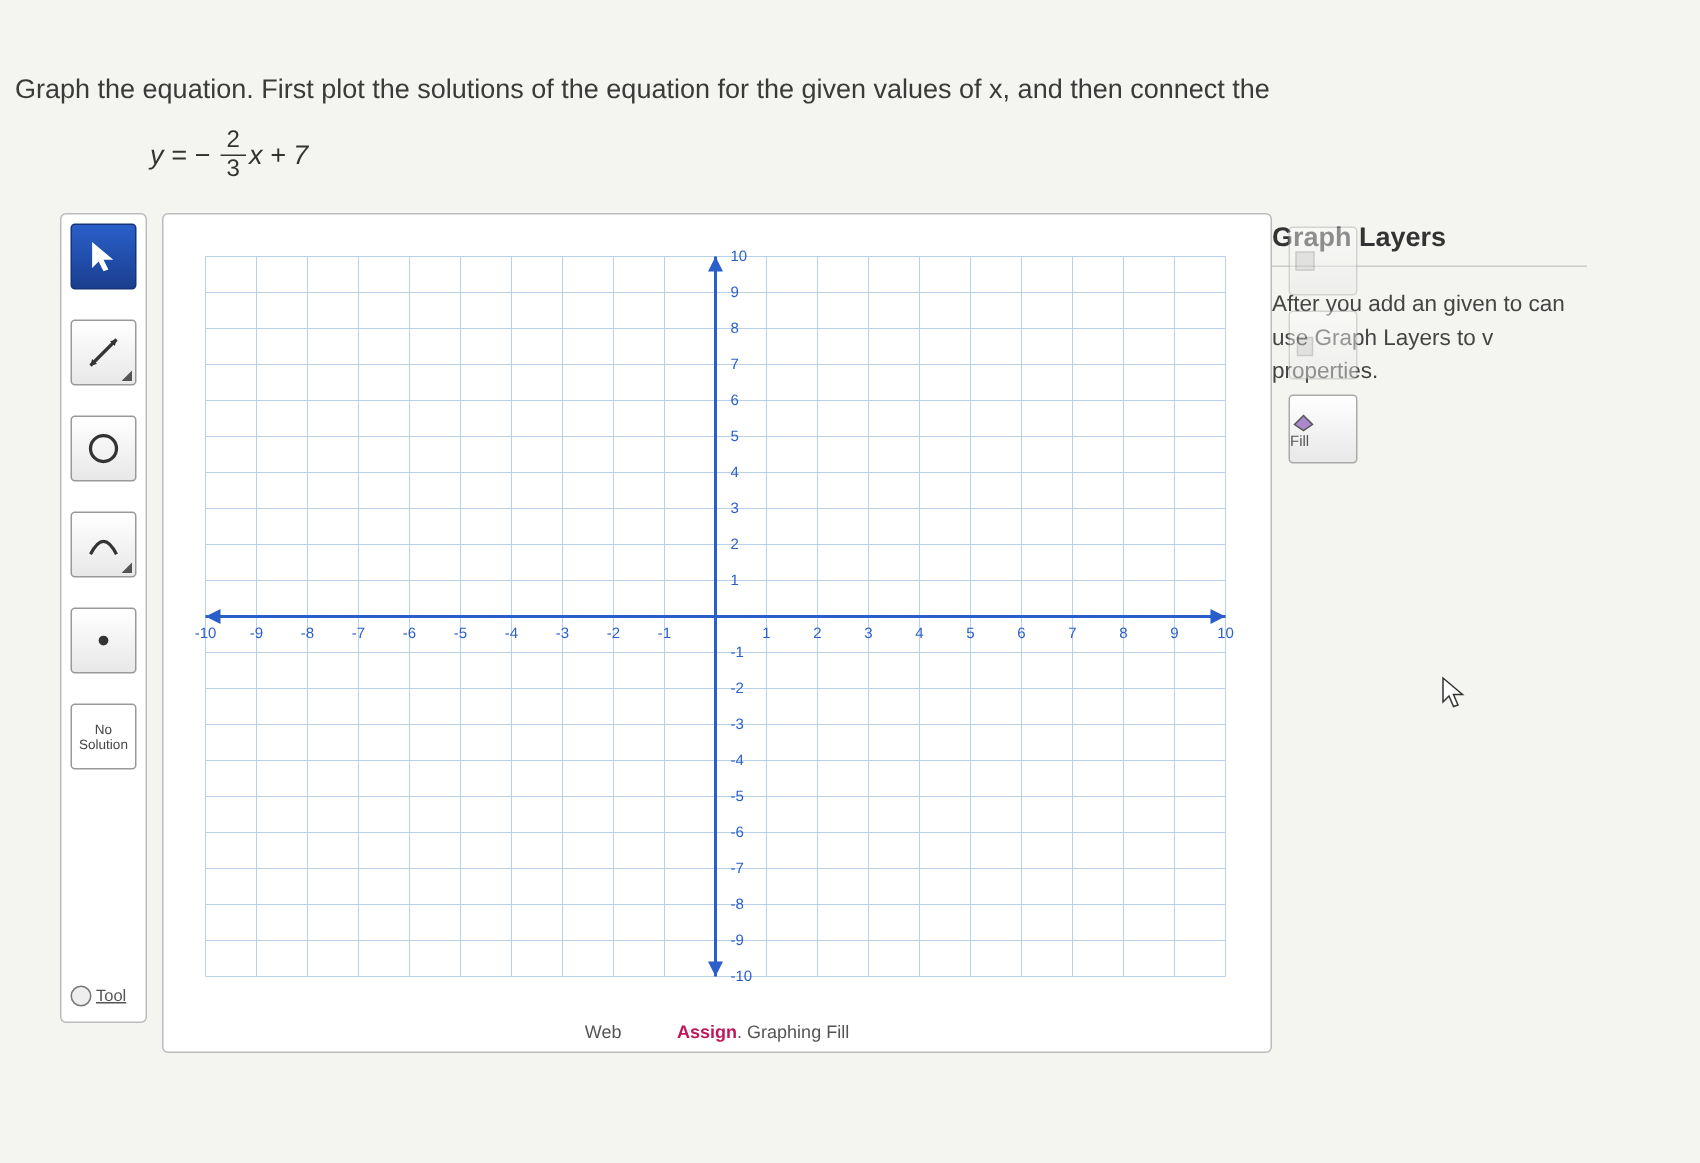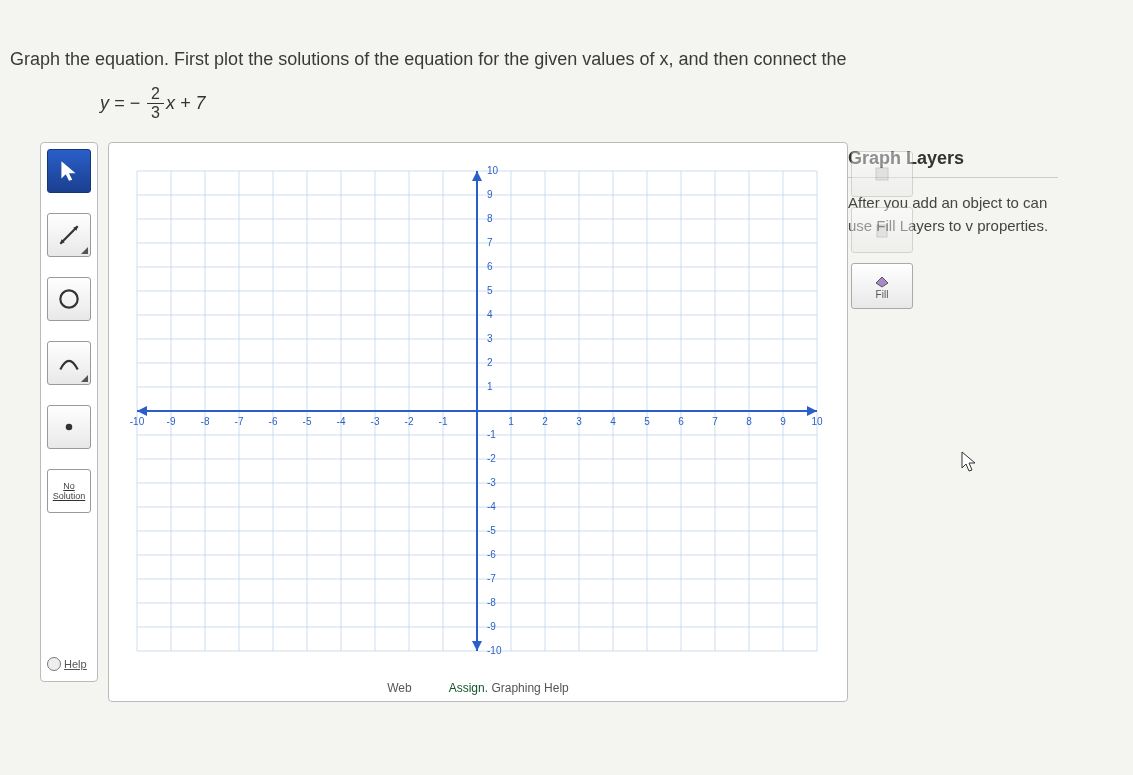--- a/index.html
+++ b/index.html
@@ -40,21 +40,20 @@
   .toolbar {
     width: 58px;
     background: #fff;
     border: 1px solid #bbb;
     border-radius: 4px;
     padding: 6px;
     display: flex;
     flex-direction: column;
     gap: 20px;
     height: 540px;
-    text-decoration: underline;
   }
   .tool-btn {
     width: 44px; height: 44px;
     border: 1px solid #999;
     background: linear-gradient(#fff,#e8e8e8);
     border-radius: 3px;
     display: flex; align-items: center; justify-content: center;
     cursor: pointer;
     position: relative;
   }
@@ -102,41 +101,41 @@
   .graph-svg { display:block; }
   .fill-col {
     position: absolute;
     right: -62px;
     top: 8px;
     width: 54px;
     display:flex; flex-direction:column; gap:10px;
     align-items:center;
   }
   .side-btn {
-    width: 62px; height: 46px;
+    width: 46px; height: 46px;
     background: linear-gradient(#fff,#e8e8e8);
     border:1px solid #aaa; border-radius:3px;
-    display:flex; flex-direction:column; align-items:center; justify-content:center;
+    display:flex; flex-direction:column; align-items:flex-start; justify-content:center;
     font-size:10px; color:#555; cursor:pointer;
   }
   .side-btn.disabled { opacity:.45; }
   .right-col {
     width: 210px;
     padding-top: 6px;
   }
   .panel-title {
     font-size: 18px; color: #333; font-weight: bold;
     border-bottom: 1px solid #ccc; padding-bottom: 8px; margin-bottom: 14px;
   }
   .panel-text { font-size: 15px; color: #444; line-height: 1.5; }
   .footer-brand {
     position:absolute; bottom:6px; left:50%; transform:translateX(-50%);
     font-size:12px; color:#555;
   }
-  .footer-brand b { color:#14532d; font-weight:normal;margin-left:37px; }
+  .footer-brand b { color:#be185d; font-weight:bold;margin-left:37px; }
   .cursor-graphic {
     position:absolute; right:155px; top:450px;
     width:18px; height:24px; pointer-events:none;
   }
 </style>
 </head>
 <body>
 
 <div class="instruction">Graph the equation. First plot the solutions of the equation for the given values of x, and then connect the</div>
 
@@ -184,21 +183,21 @@
     <div class="tool-btn">
       <svg viewBox="0 0 24 24">
           <circle cx="12" cy="12" r="3" fill="#333"></circle>
         </svg>
     </div>
     <div class="tool-ns">
       <span>No</span>
       <span>Solution</span>
     </div>
     <div class="help-link">
-      <span>Help</span>
+      <span>Tool</span>
     </div>
   </div>
 
   <div class="graph-wrap">
     <svg id="graph-svg" class="graph-svg" width="720" height="520">
         <line x1="20" y1="20" x2="20" y2="500" stroke="#b8d0e8" stroke-width="0.7"></line>
         <line x1="54" y1="20" x2="54" y2="500" stroke="#b8d0e8" stroke-width="0.7"></line>
         <line x1="88" y1="20" x2="88" y2="500" stroke="#b8d0e8" stroke-width="0.7"></line>
         <line x1="122" y1="20" x2="122" y2="500" stroke="#b8d0e8" stroke-width="0.7"></line>
         <line x1="156" y1="20" x2="156" y2="500" stroke="#b8d0e8" stroke-width="0.7"></line>
@@ -300,25 +299,25 @@
       </div>
       <div class="side-btn">
         <svg width="18" height="16">
             <path d="M3 10 L9 4 L15 10 L9 14 Z" fill="#a8c" stroke="#555"></path>
           </svg>
         <span>Fill</span>
       </div>
     </div>
 
     <div class="footer-brand">
-      <span>Web</span><b>Assign</b><span>. Graphing Help</span>
+      <span>Web</span><b>Assign</b><span>. Graphing Fill</span>
     </div>
   </div>
 
   <div class="right-col">
     <div class="panel-title">Graph Layers</div>
-    <div class="panel-text">After you add an object to can use Fill Layers to v properties.</div>
+    <div class="panel-text">After you add an given to can use Graph Layers to v properties.</div>
   </div>
 </div>
 
 <svg class="cursor-graphic" viewBox="0 0 18 24">
   <path d="M2 2 L2 18 L6 14 L9 21 L12 20 L9 13 L15 13 Z" fill="#fff" stroke="#333" stroke-width="1"></path>
 </svg>
 
 </body></html>

